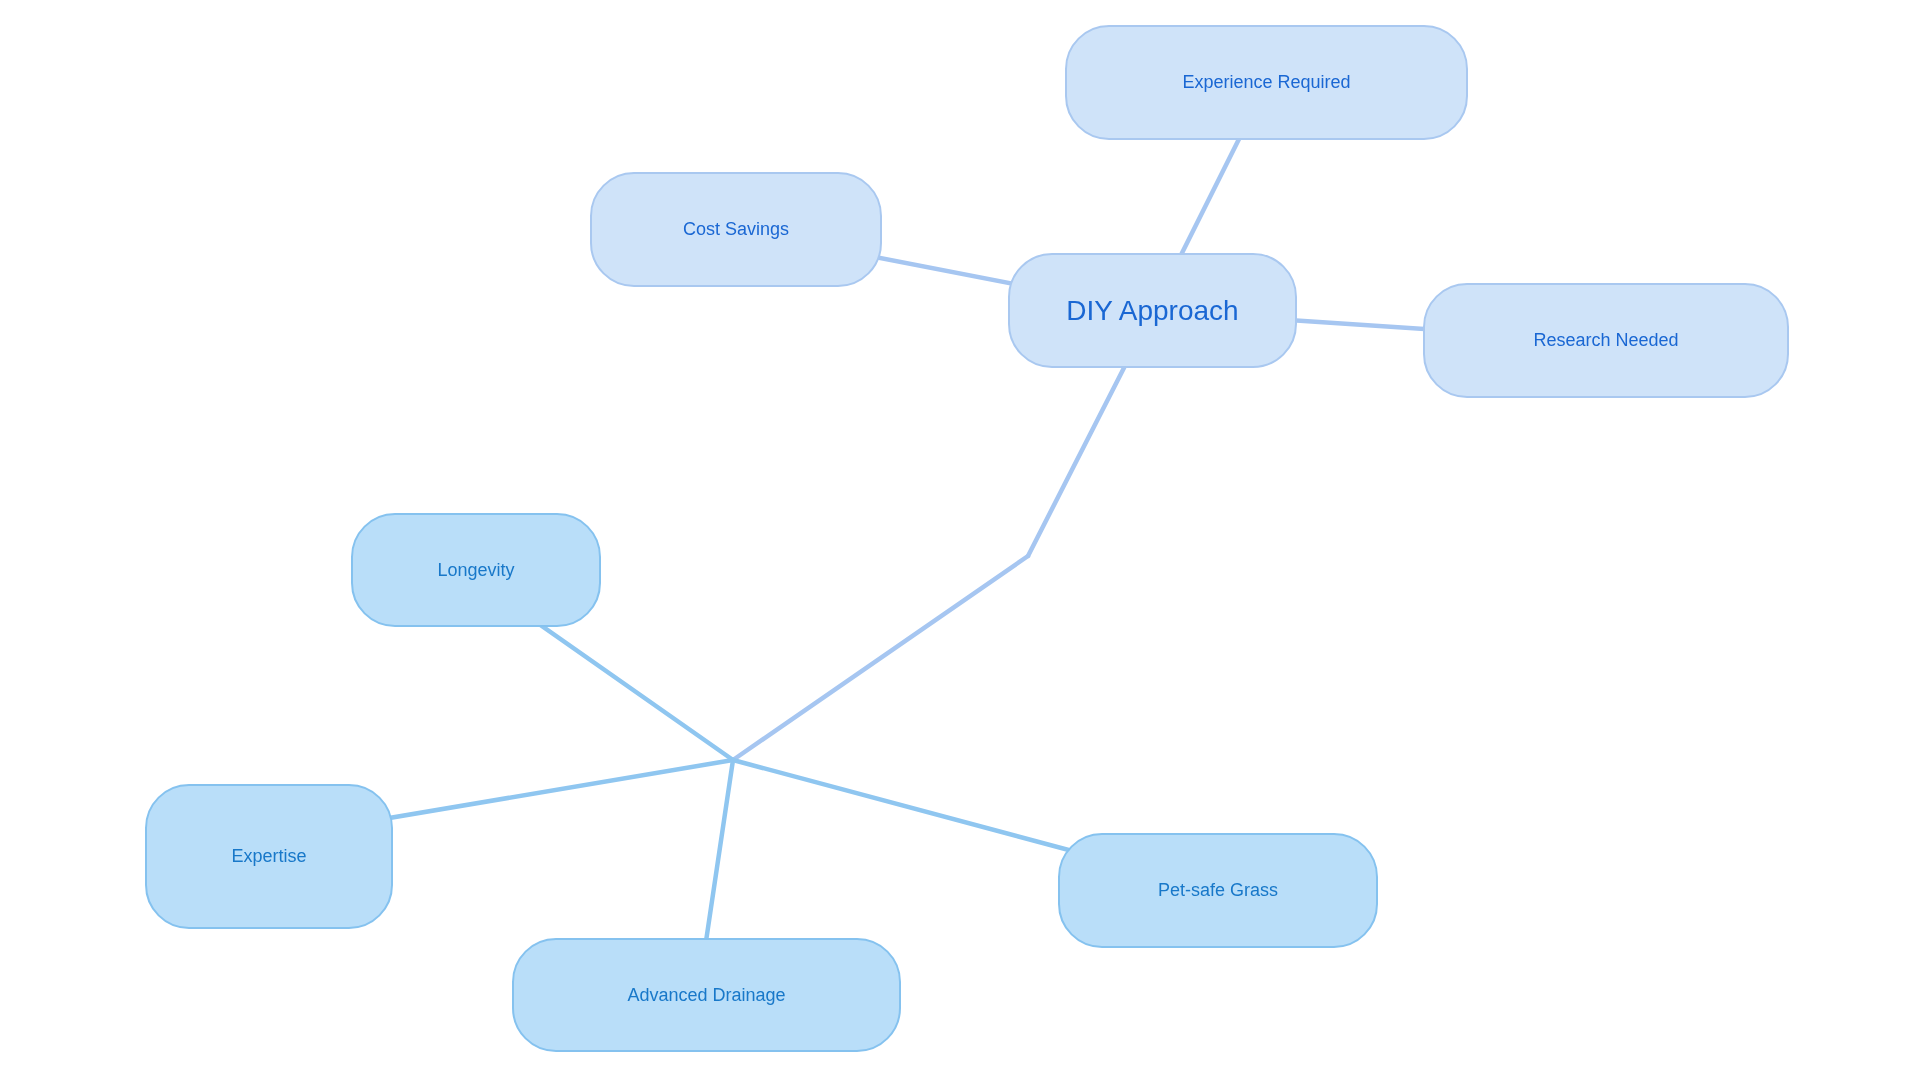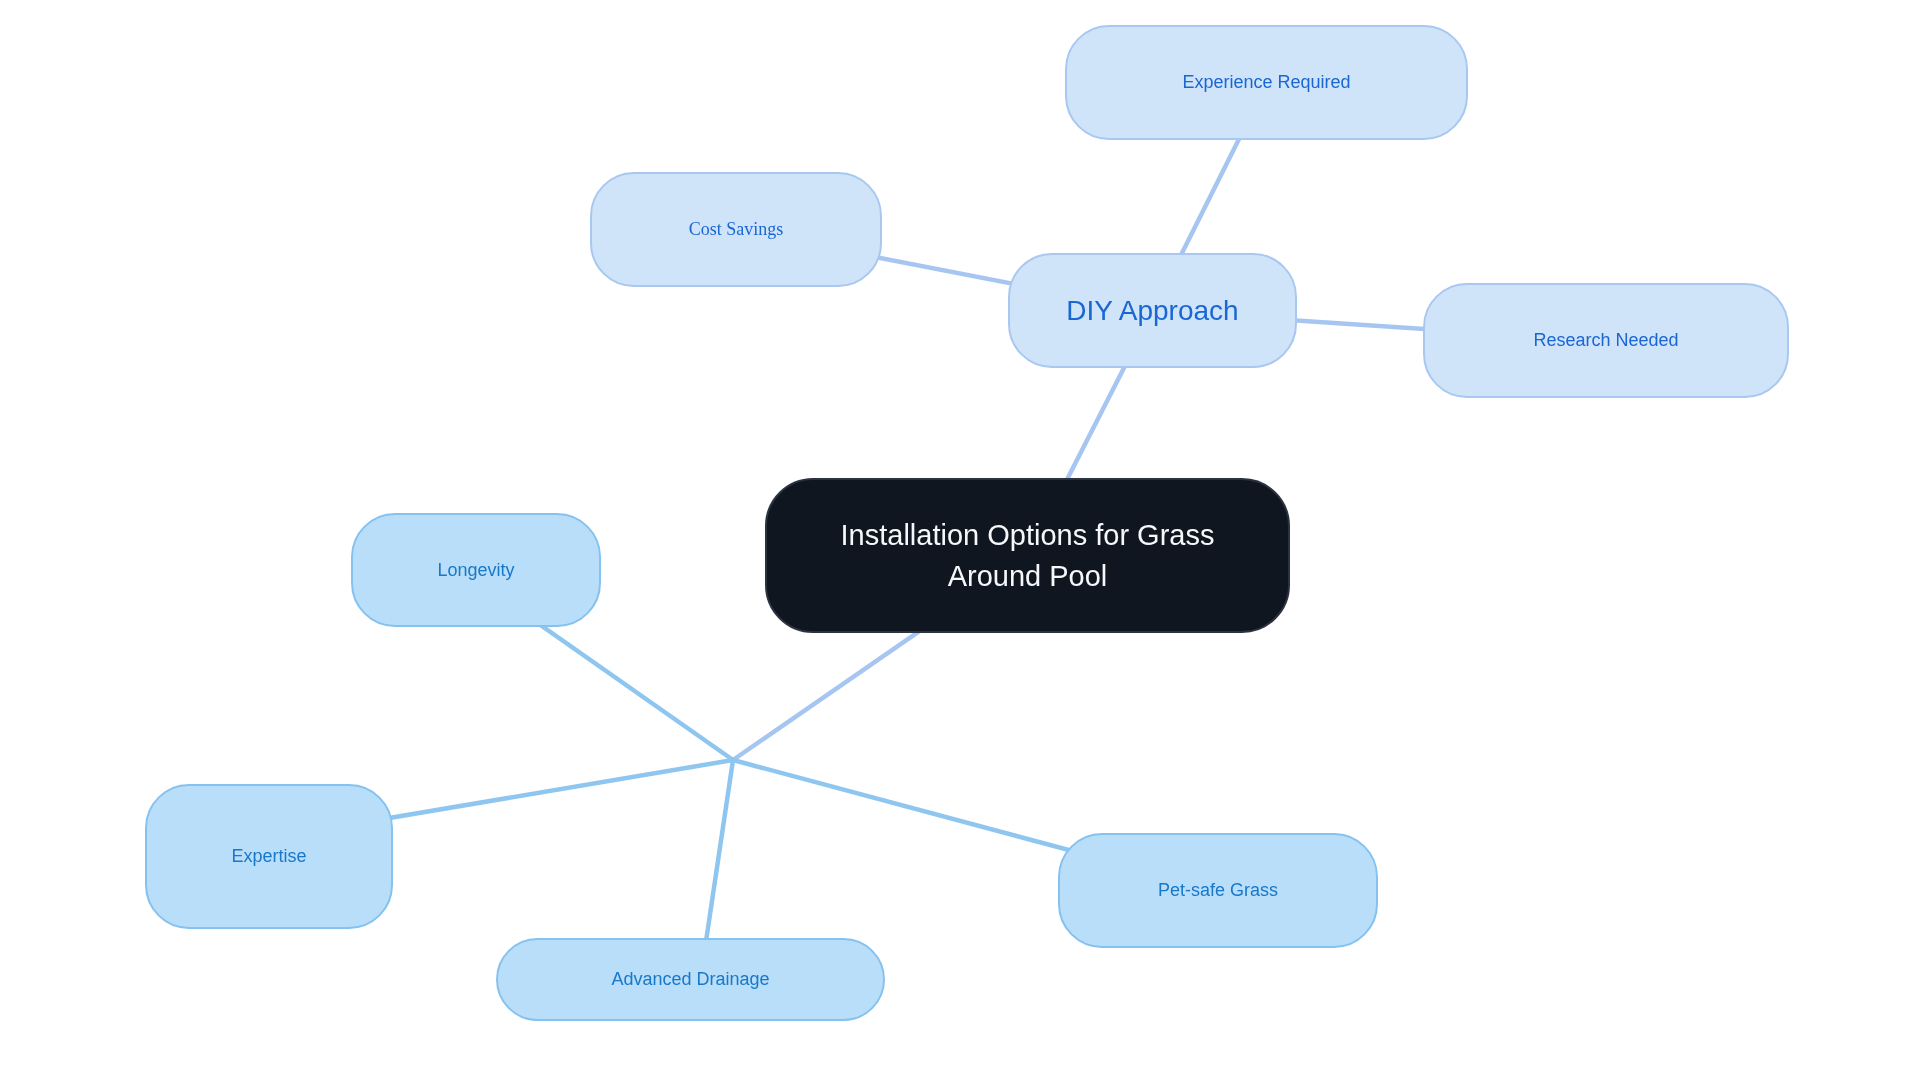--- a/index.html
+++ b/index.html
@@ -73,50 +73,47 @@
     <line class="edge edge-diy" x1="1153" y1="311" x2="1267" y2="83"></line>
     <line class="edge edge-diy" x1="1153" y1="311" x2="736" y2="230"></line>
     <line class="edge edge-diy" x1="1153" y1="311" x2="1606" y2="341"></line>
     <line class="edge edge-diy" x1="1028" y1="556" x2="733" y2="760"></line>
     <line class="edge edge-pro" x1="733" y1="760" x2="462" y2="570"></line>
     <line class="edge edge-pro" x1="733" y1="760" x2="259" y2="840"></line>
     <line class="edge edge-pro" x1="733" y1="760" x2="698" y2="995"></line>
     <line class="edge edge-pro" x1="733" y1="760" x2="1218" y2="890"></line>
   </svg>
 
-  <div class="node node-root" style="left:765px; top:478px; width:525px; height:155px;">
-    <span>Installation Options for Grass Around Pool</span>
-  </div>
 
   <div class="node node-diy node-branch" style="left:1008px; top:253px; width:289px; height:115px;">
     <span>DIY Approach</span>
   </div>
 
   <div class="node node-diy node-leaf" style="left:1065px; top:25px; width:403px; height:115px;">
     <span>Experience Required</span>
   </div>
 
-  <div class="node node-diy node-leaf" style="left:590px; top:172px; width:292px; height:115px;font-family:Liberation Serif, serif;">
+  <div class="node node-diy node-leaf" style="left:590px; top:172px; width:292px; height:115px;">
     <span>Cost Savings</span>
   </div>
 
   <div class="node node-diy node-leaf" style="left:1423px; top:283px; width:366px; height:115px;">
     <span>Research Needed</span>
   </div>
 
 
   <div class="node node-pro node-leaf" style="left:351px; top:513px; width:250px; height:114px;text-align:center;">
     <span>Longevity</span>
   </div>
 
   <div class="node node-pro node-leaf" style="left:145px; top:784px; width:248px; height:145px;">
     <span>Expertise</span>
   </div>
 
-  <div class="node node-pro node-leaf" style="left:496px; top:938px; width:389px; height:83px;text-align:center;">
+  <div class="node node-pro node-leaf" style="left:512px; top:938px; width:389px; height:114px;text-align:center;">
     <span>Advanced Drainage</span>
   </div>
 
   <div class="node node-pro node-leaf" style="left:1058px; top:833px; width:320px; height:115px;">
     <span>Pet-safe Grass</span>
   </div>
 
 </div>
 
 </body></html>

